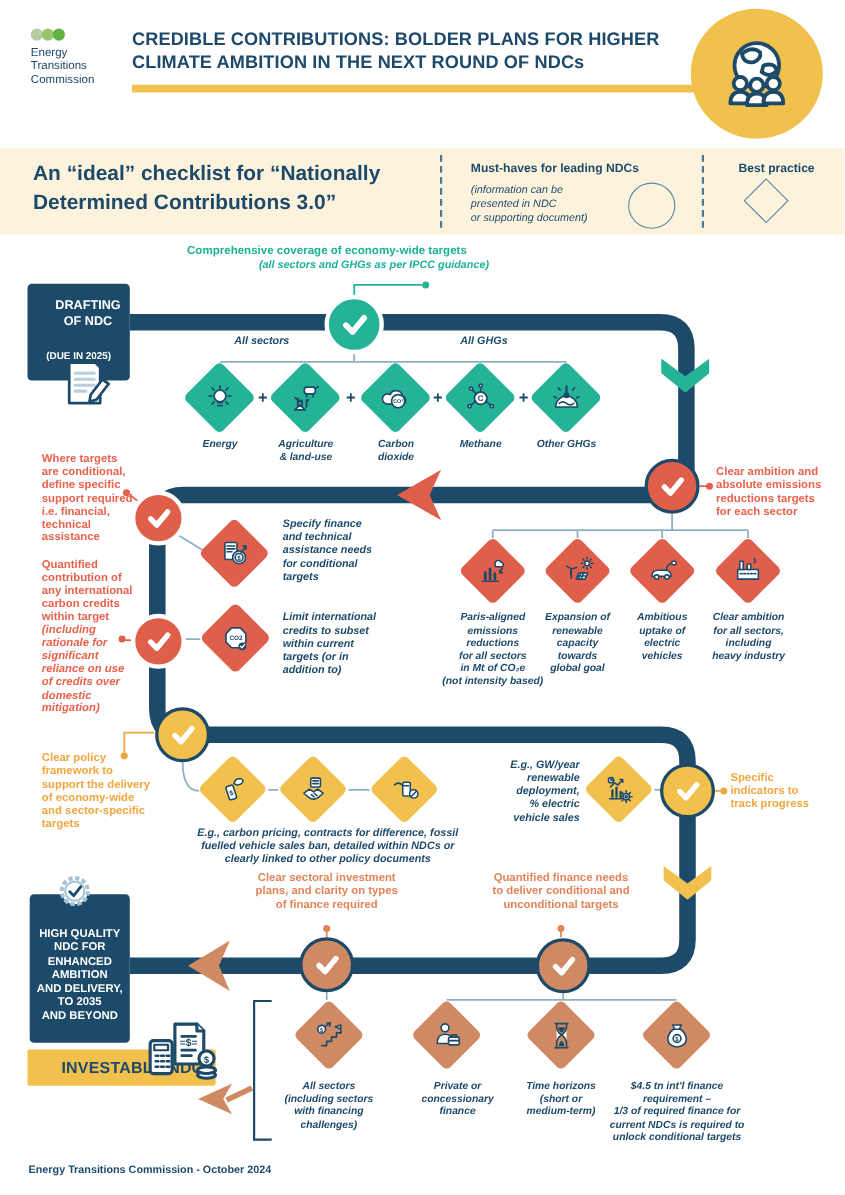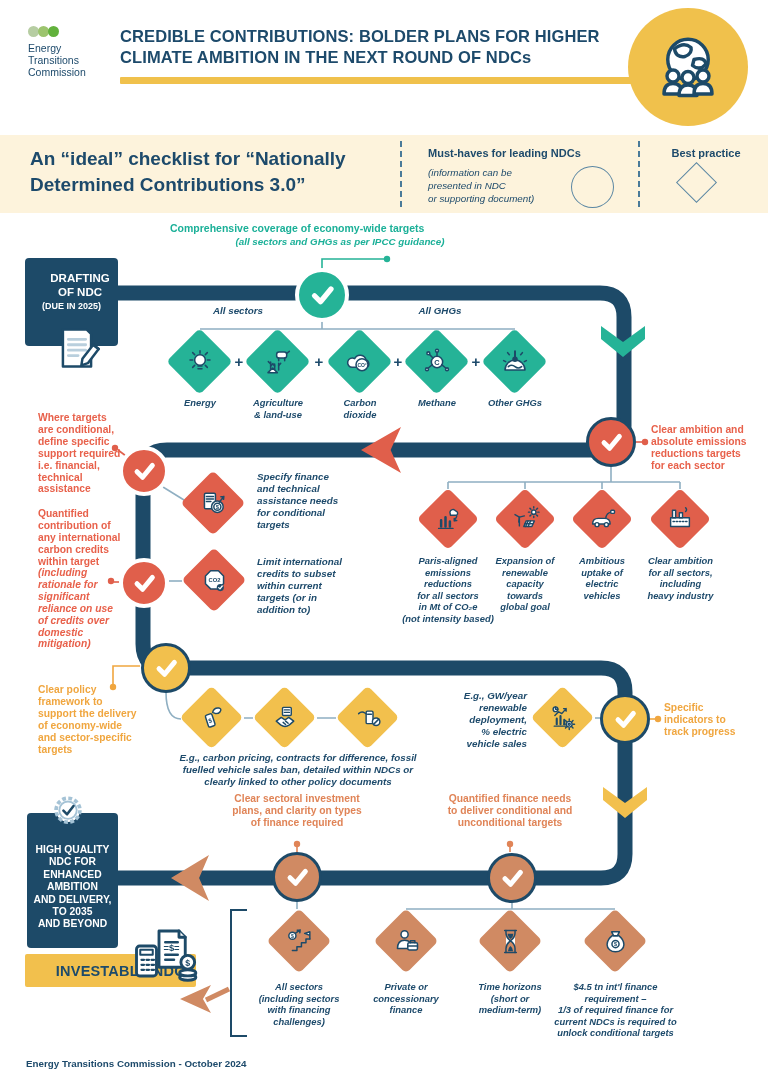--- a/index.html
+++ b/index.html
@@ -134,21 +134,21 @@
   <div class="abs mh-circle" style="left:571px;top:166px;width:41px;height:40px;z-index:2;"></div>
   <div class="abs legend-h" style="left:650px;top:147px;width:112px;text-align:center;z-index:2;">Best practice</div>
   <div class="abs bp-diamond" style="left:682px;top:168px;width:27px;height:27px;z-index:2;"></div>
 
   <div class="abs flow-h t-teal" style="left:170px;top:222px;width:340px;z-index:2;">Comprehensive coverage of economy-wide targets</div>
   <div class="abs flow-sub t-teal" style="left:170px;top:236px;width:340px;text-align:center;z-index:2;">(all sectors and GHGs as per IPCC guidance)</div>
 
   <div class="abs navy-box" style="left:25px;top:258px;width:93px;height:88px;z-index:3;">
     <div class="boxtitle pre" style="margin-top:13px;">DRAFTING
 OF NDC</div>
-    <div class="boxsub" style="margin-top:2px;">(DUE IN 2025)</div>
+    <div class="boxsub" style="margin-top:19px;">(DUE IN 2025)</div>
   </div>
   <svg class="ic abs" style="left:51px;top:322px;z-index:4;" width="52" height="52" viewBox="0 0 48 48">
     <path d="M11 7 h22 l4 4 v30 h-26 z" fill="#fff"></path>
     <path d="M16 16 h16 M16 21 h16 M16 26 h16 M16 31 h9" stroke="#b9cfdd" stroke-width="2.6"></path>
     <path d="M29 34 l10 -13 l5 4 l-10 13 l-6 2 z" fill="#fff"></path>
     <path d="M39 21 l5 4"></path>
   </svg>
 
   <div class="abs desc" style="left:198px;top:305px;width:80px;text-align:center;z-index:2;">All sectors</div>
   <div class="abs desc" style="left:400px;top:305px;width:80px;text-align:center;z-index:2;">All GHGs</div>
@@ -508,21 +508,21 @@
       <circle cx="24" cy="28" r="5.5" fill="#fff"></circle>
       <text x="24" y="31.5" font-size="8.5" font-weight="bold" text-anchor="middle" fill="#1d4a68" stroke="none" font-family="Liberation Sans, sans-serif">$</text>
     </svg>
       </div>
   </div>
 
   <div class="abs dlabel pre" style="left:247px;top:981px;width:104px;">All sectors
 (including sectors
 with financing
 challenges)</div>
-  <div class="abs dlabel pre" style="left:354px;top:981px;width:104px;">Private or
+  <div class="abs dlabel pre" style="left:364px;top:981px;width:104px;">Private or
 concessionary
 finance</div>
   <div class="abs dlabel pre" style="left:458px;top:981px;width:104px;">Time horizons
 (short or
 medium-term)</div>
   <div class="abs dlabel pre" style="left:548px;top:981px;width:135px;">$4.5 tn int'l finance
 requirement –
 1/3 of required finance for
 current NDCs is required to
 unlock conditional targets</div>

